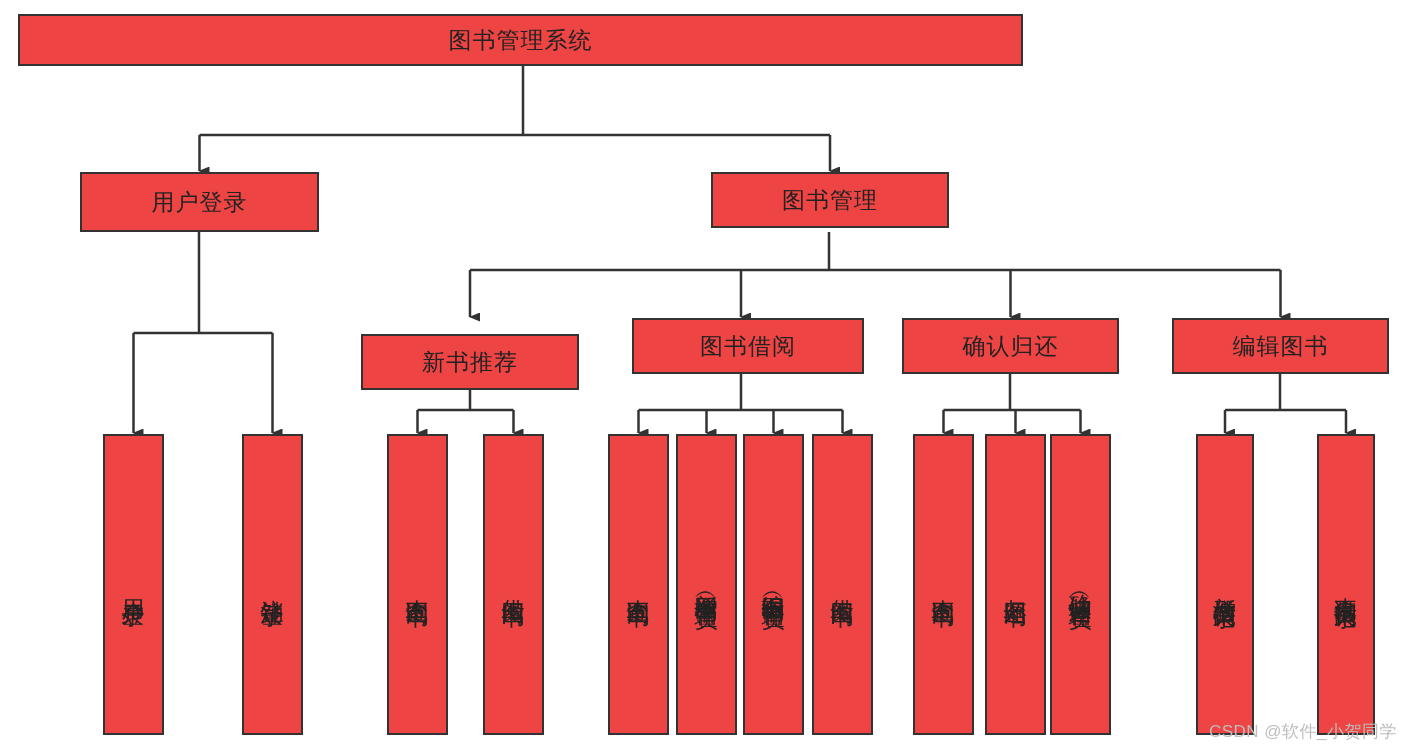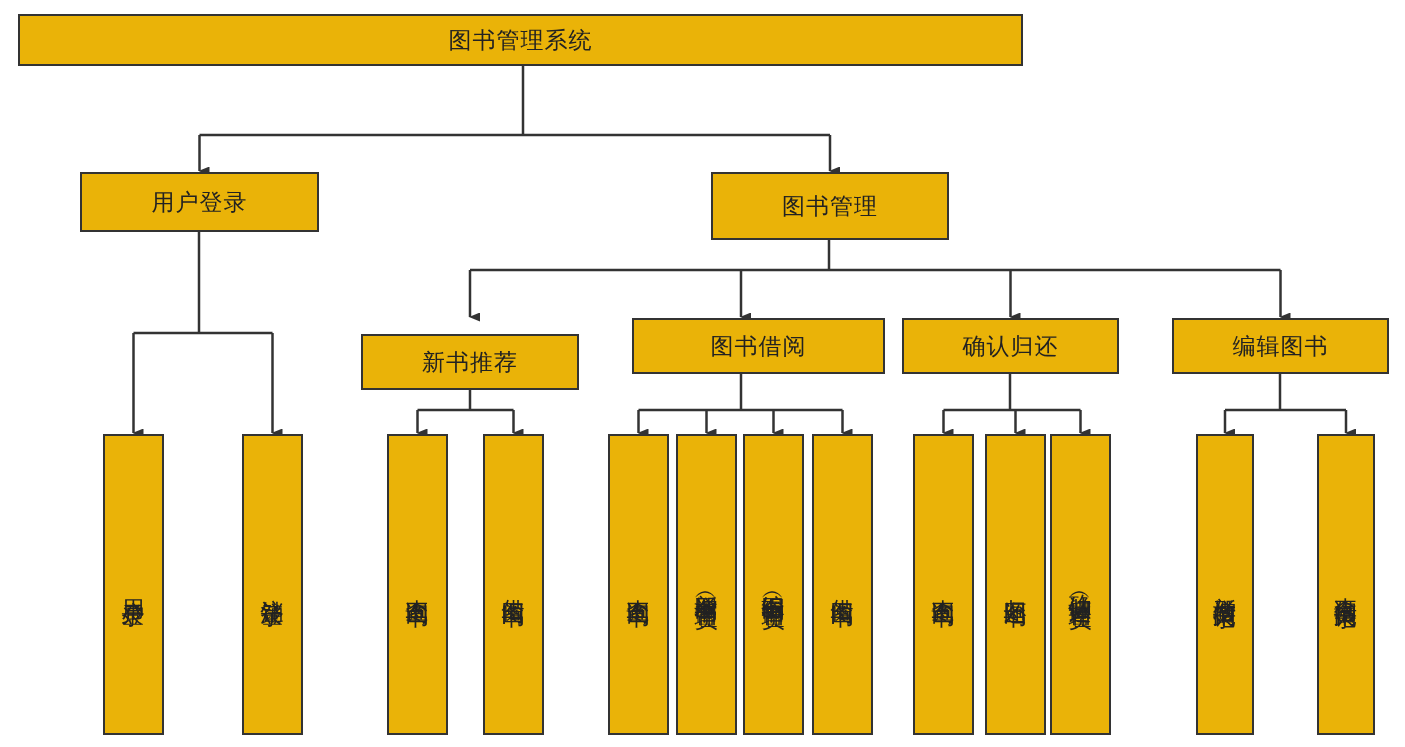--- a/index.html
+++ b/index.html
@@ -21,21 +21,21 @@
     position: absolute;
     left: 0;
     top: 0;
     width: 1405px;
     height: 747px;
   }
   .node {
     position: absolute;
     box-sizing: border-box;
     border: 2px solid #333333;
-    background: #eab308;
+    background: #ef4444;
     color: #222222;
     display: flex;
     align-items: center;
     justify-content: center;
     text-align: center;
   }
   .node.h {
     font-size: 23px;
     letter-spacing: 1px;
   }
@@ -112,27 +112,27 @@
       </g>
   </svg>
 
   <div id="nodes-layer">
       <div class="node h" id="node-root" style="left: 18px; top: 14px; width: 1005px; height: 52px;">
         <span class="label">图书管理系统</span>
       </div>
       <div class="node h" id="node-l1_0" style="left: 80px; top: 172px; width: 239px; height: 60px;">
         <span class="label">用户登录</span>
       </div>
-      <div class="node h" id="node-l1_1" style="left: 711px; top: 172px; width: 238px; height: 68px;">
+      <div class="node h" id="node-l1_1" style="left: 711px; top: 172px; width: 238px; height: 56px;">
         <span class="label">图书管理</span>
       </div>
       <div class="node h" id="node-l2_0" style="left: 361px; top: 334px; width: 218px; height: 56px;">
         <span class="label">新书推荐</span>
       </div>
-      <div class="node h" id="node-l2_1" style="left: 632px; top: 318px; width: 253px; height: 56px;">
+      <div class="node h" id="node-l2_1" style="left: 632px; top: 318px; width: 232px; height: 56px;">
         <span class="label">图书借阅</span>
       </div>
       <div class="node h" id="node-l2_2" style="left: 902px; top: 318px; width: 217px; height: 56px;">
         <span class="label">确认归还</span>
       </div>
       <div class="node h" id="node-l2_3" style="left: 1172px; top: 318px; width: 217px; height: 56px;">
         <span class="label">编辑图书</span>
       </div>
       <div class="node v" id="node-leaf_0" style="left: 103px; top: 434px; width: 61px; height: 301px;">
         <span class="label">用户登录</span>
@@ -168,13 +168,14 @@
         <span class="label">确认归还（管理员）</span>
       </div>
       <div class="node v" id="node-leaf_11" style="left: 1196px; top: 434px; width: 58px; height: 301px;">
         <span class="label">新增借阅记录</span>
       </div>
       <div class="node v" id="node-leaf_12" style="left: 1317px; top: 434px; width: 58px; height: 301px;">
         <span class="label">查询借阅记录</span>
       </div>
     </div>
 
+  <div class="watermark">CSDN @软件_小贺同学</div>
 </div>
 
 </body></html>

